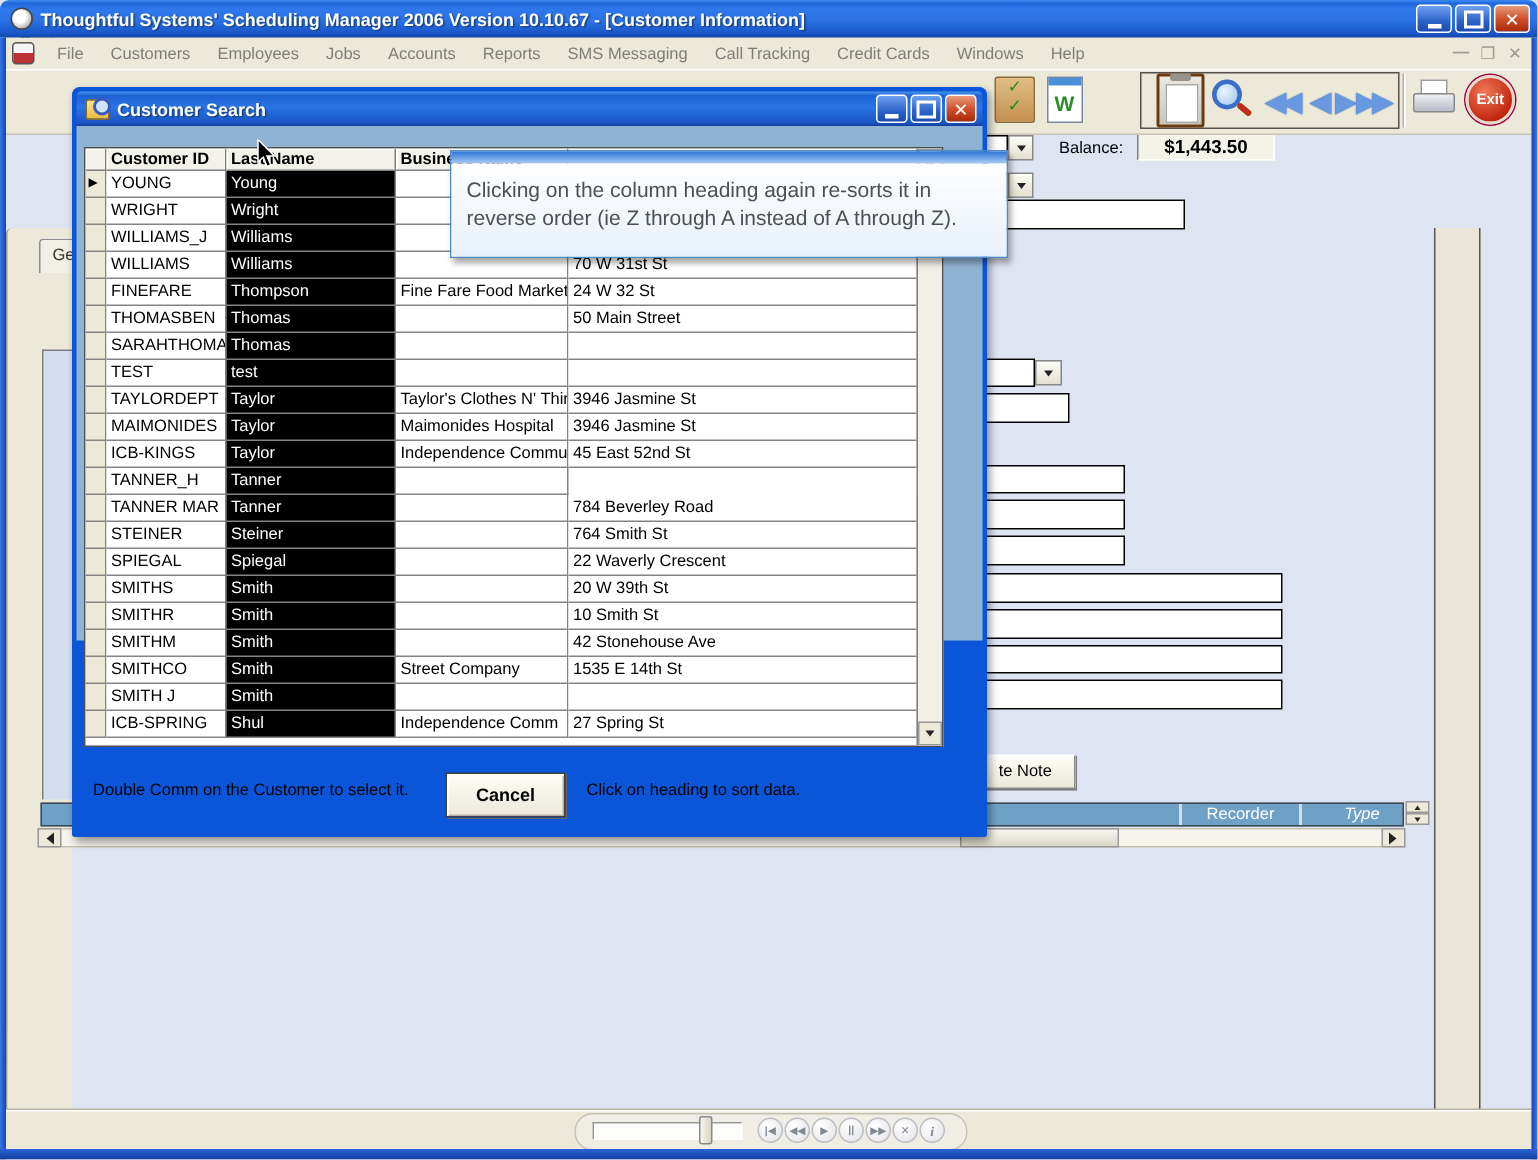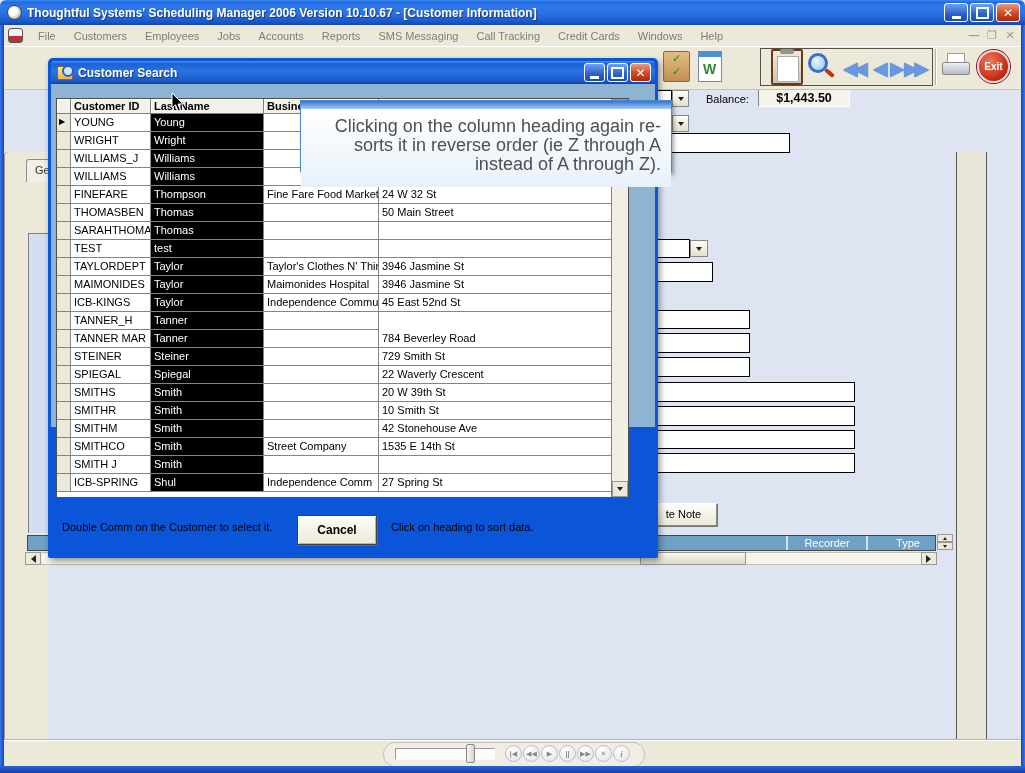--- a/index.html
+++ b/index.html
@@ -149,22 +149,22 @@
   .dlg-hint { position:absolute; font-size:11px; color:#000; }
   .cancel-btn { position:absolute; left:246px; top:431px; width:80px; height:30px;
     background:linear-gradient(180deg,#FDFDF8,#ECE9D8); border:1px solid #404040;
     box-shadow:inset 1px 1px 0 #fff, inset -1px -1px 0 #b8b4a4, 1px 1px 0 #666;
     font-size:12px; font-weight:bold; text-align:center; line-height:28px; }
 
   
   .tooltip { left:300px; top:100px; width:372px; height:72px; z-index:20; border:1px solid #4E8AC8;
     box-shadow:2px 3px 4px rgba(0,0,0,.35); }
   .tip-top { height:8px; background:linear-gradient(180deg,#2D74D8,#A8CCF4); }
-  .tip-body { height:78px; background:linear-gradient(180deg,#FEFEFE,#E8F1FB); color:#4F4F4F;
-    font-size:18px; line-height:19px; padding:8px 10px 0;text-align:right; }
+  .tip-body { height:62px; background:linear-gradient(180deg,#FEFEFE,#E8F1FB); color:#4F4F4F;
+    font-size:14px; line-height:19px; padding:8px 10px 0; }
 
   .cursor { left:171px; top:93px; z-index:30; width:14px; height:20px; }
 </style>
 </head>
 <body>
 
 <div class="abs titlebar">
   <div class="app-icon"></div>
   <div class="win-title">Thoughtful Systems' Scheduling Manager 2006 Version 10.10.67 - [Customer Information]</div>
   <div class="caption-btns">
@@ -261,21 +261,21 @@
 <div class="wfield" style="left:648px;top:406px;width:207px;height:20px;"></div>
 <div class="wfield" style="left:648px;top:430px;width:207px;height:19px;"></div>
 <div class="wfield" style="left:648px;top:453px;width:207px;height:20px;"></div>
 
 <div class="abs note-btn">te Note</div>
 
 <div class="abs list-header">
   <span class="hsep" style="left:758px;"></span>
   <span class="hsep" style="left:838px;"></span>
   <span class="hlabel" style="left:760px;width:78px;">Recorder</span>
-  <span class="hlabel" style="left:840px;width:80px;">Type</span>
+  <span class="hlabel" style="left:840px;width:80px;font-style:italic;">Type</span>
 </div>
 <div class="abs spinner">
   <div class="spin-half">
       <span class="tri-up"></span>
     </div>
   <div class="spin-half">
       <span class="tri-down"></span>
     </div>
 </div>
 <div class="abs hscroll-track"></div>
@@ -414,21 +414,21 @@
               <div class="cell c1">TANNER MAR</div>
               <div class="cell c2">Tanner</div>
               <div class="cell c3"></div>
               <div class="cell c4">784 Beverley Road</div>
             </div>
             <div class="grid-row">
               <div class="cell c0"></div>
               <div class="cell c1">STEINER</div>
               <div class="cell c2">Steiner</div>
               <div class="cell c3"></div>
-              <div class="cell c4">729 Smith St</div>
+              <div class="cell c4">764 Smith St</div>
             </div>
             <div class="grid-row">
               <div class="cell c0"></div>
               <div class="cell c1">SPIEGAL</div>
               <div class="cell c2">Spiegal</div>
               <div class="cell c3"></div>
               <div class="cell c4">22 Waverly Crescent</div>
             </div>
             <div class="grid-row">
               <div class="cell c0"></div>

